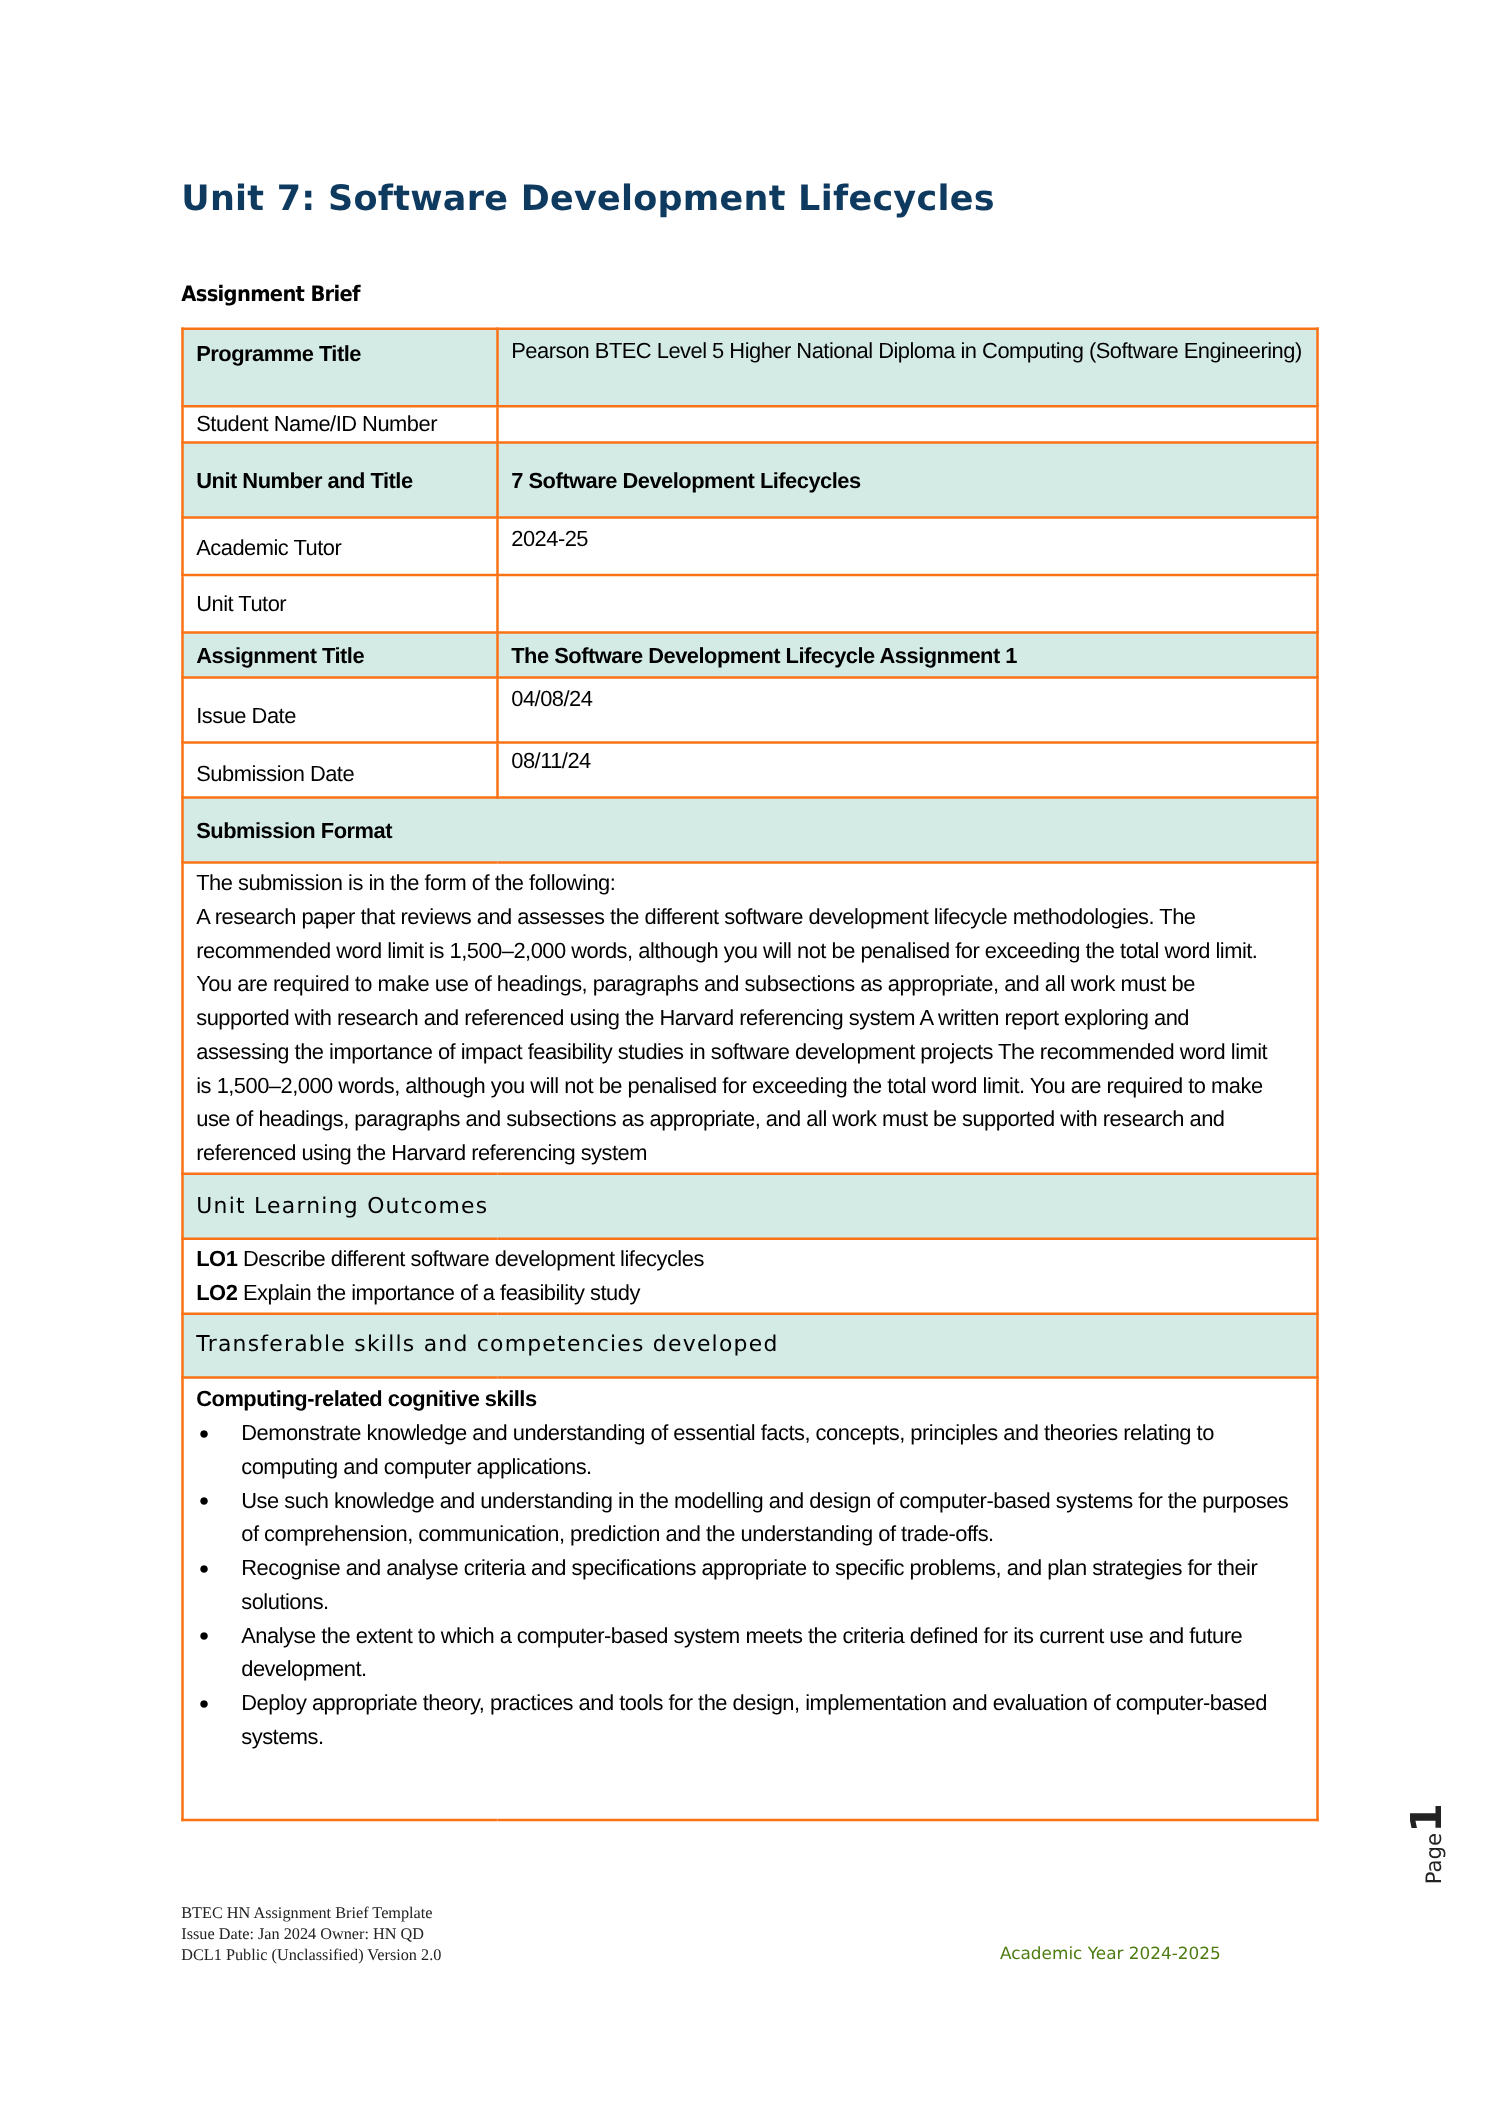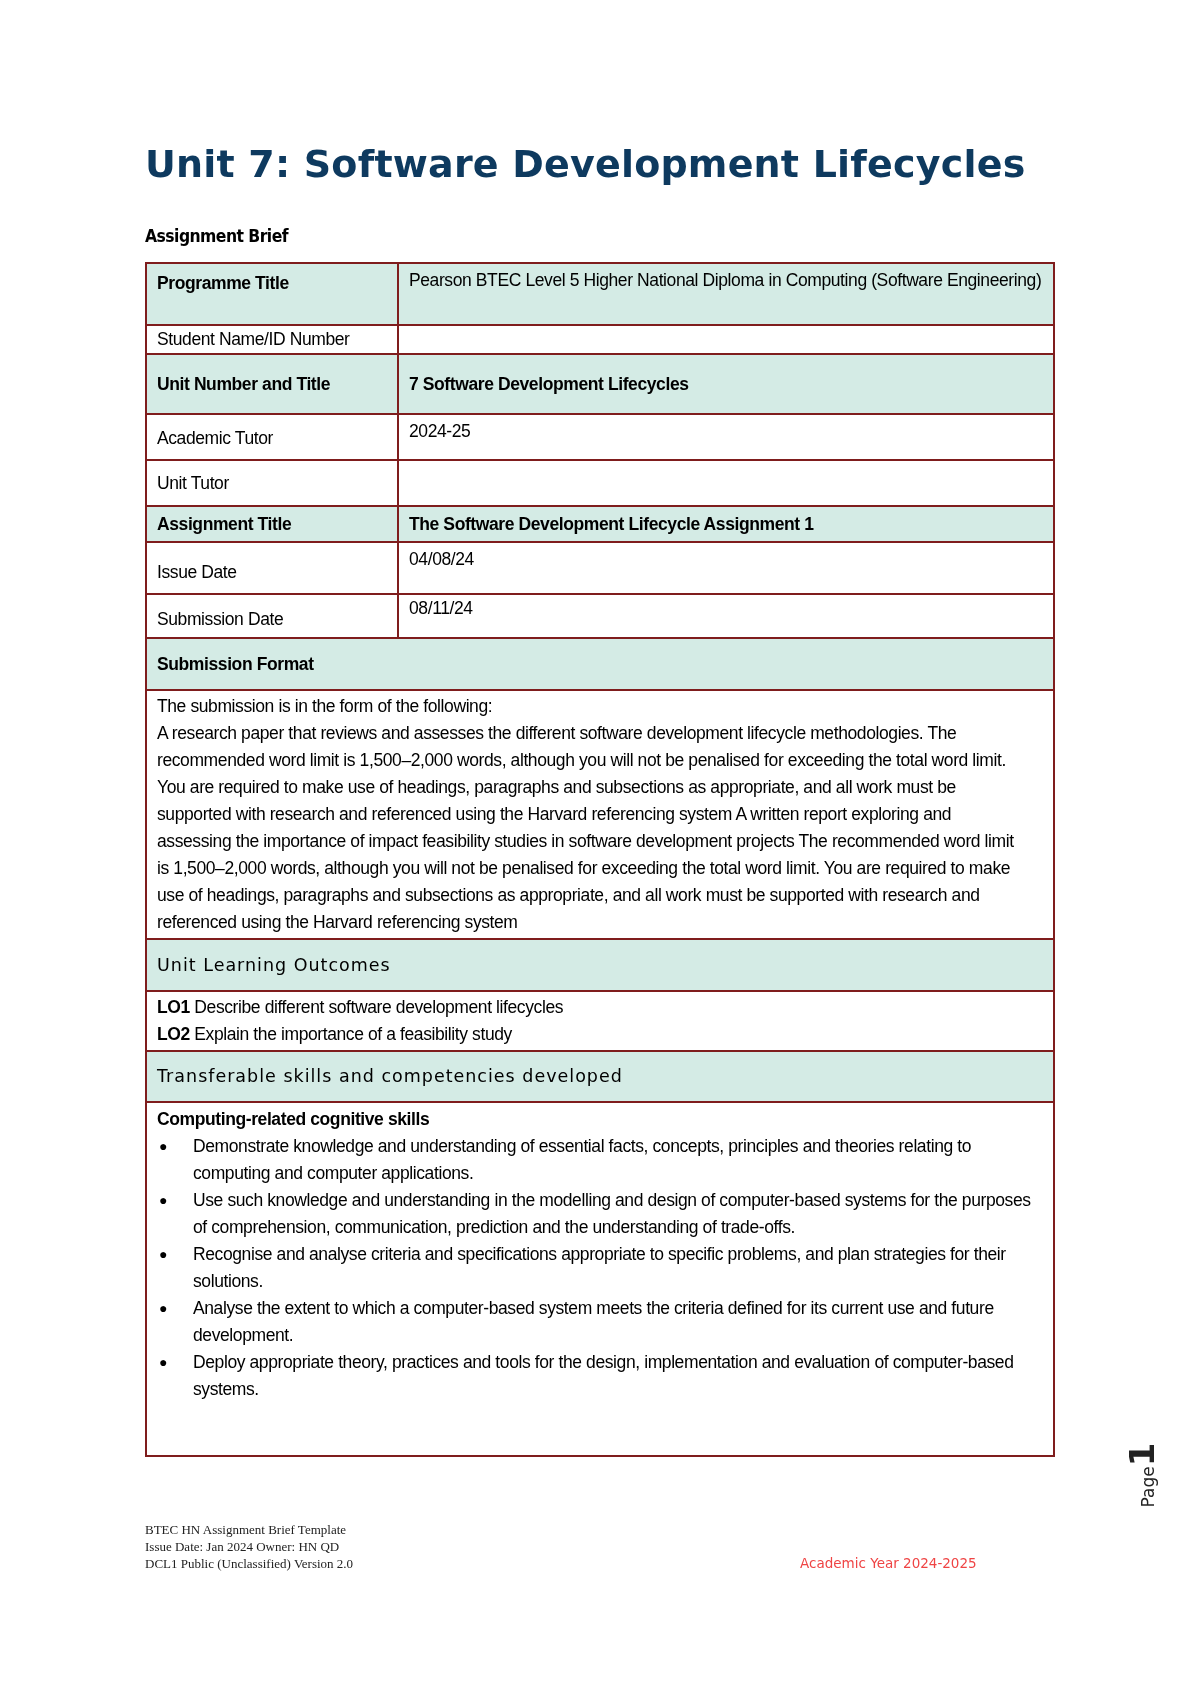--- a/index.html
+++ b/index.html
@@ -1,41 +1,41 @@
 <!DOCTYPE html>
 <html><head>
 <meta charset="utf-8">
 <style>
   html, body { margin: 0; padding: 0; background: #ffffff; }
   body { width: 1200px; height: 1696px; position: relative; overflow: hidden;
          font-family: "Liberation Sans", "DejaVu Sans", sans-serif; color: #000; }
   .page-title { position: absolute; left: 145px; top: 142px; margin: 0;
-    font-family: "DejaVu Sans", sans-serif; font-weight: bold; font-size: 38px;
+    font-family: "DejaVu Sans", sans-serif; font-weight: bold; font-size: 28px;
     color: #0e3a5f; letter-spacing: 0.2px; white-space: nowrap; }
   .brief-label { position: absolute; left: 145px; top: 226px;
     font-family: "DejaVu Sans", sans-serif; font-weight: bold; font-size: 17px;
     letter-spacing: -0.6px; transform: scaleX(0.92); transform-origin: left; }
   table.brief { position: absolute; left: 145px; top: 262px; width: 910px;
     border-collapse: collapse; table-layout: fixed; }
-  table.brief td { border: 2px solid #7f1d1d; vertical-align: top; padding: 0 10px;
+  table.brief td { border: 2px solid #f97316; vertical-align: top; padding: 0 10px;
     font-size: 17.5px; line-height: 27px; }
   .hdr { background: #d4ebe5; }
   .lbl { width: 252px; }
   .bold { font-weight: bold; }
   .mid { vertical-align: middle !important; }
   .sec-title { font-family: "DejaVu Sans", sans-serif; font-size: 21px; letter-spacing: 1px;
     vertical-align: middle !important; }
   .condensed { letter-spacing: -0.4px; }
   ul.skills { margin: 0; padding: 0 0 0 36px; list-style: none; }
   ul.skills li { position: relative; }
   ul.skills li::before { content: "\25CF"; position: absolute; left: -34px; top: 0; font-size: 14px; }
   .footer { position: absolute; left: 145px; top: 1521px; font-family: Liberation Serif, serif;
     font-size: 13px; line-height: 17px; color: #222; }
   .footer-right { position: absolute; left: 800px; top: 1555px; font-family: "DejaVu Sans", sans-serif;
-    font-size: 13.5px; color: #ef4444; }
+    font-size: 13.5px; color: #4d7c0f; }
   .page-num { position: absolute; left: 1112px; top: 1420px; width: 60px; height: 110px; }
   .page-num .inner { position: absolute; left: 50%; top: 50%; transform: translate(-50%,-50%) rotate(-90deg);
     white-space: nowrap; font-family: "DejaVu Sans", sans-serif; color: #222; }
   .page-num .word { font-size: 17px; }
   .page-num .num { font-size: 34px; font-weight: bold; }
 </style>
 </head>
 <body>
 
 <h1 class="page-title">Unit 7: Software Development Lifecycles</h1>

